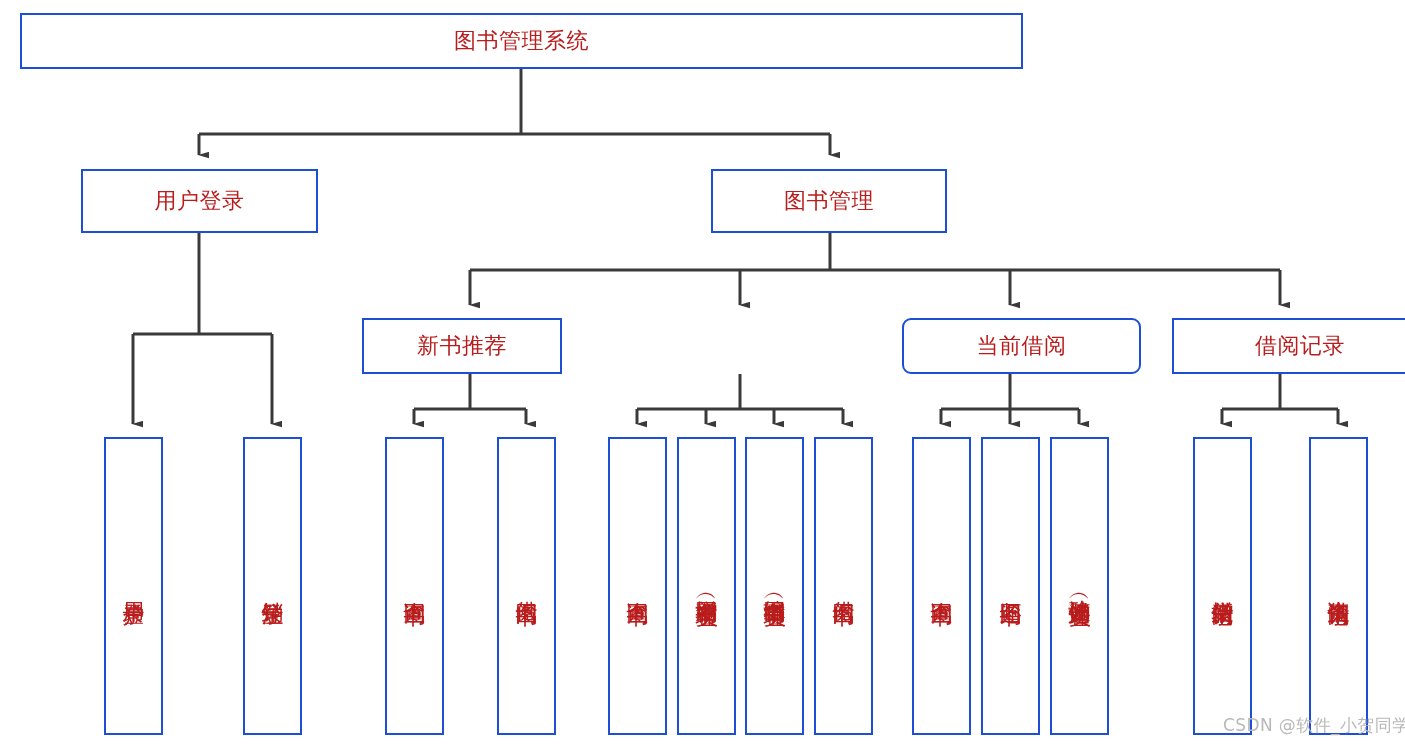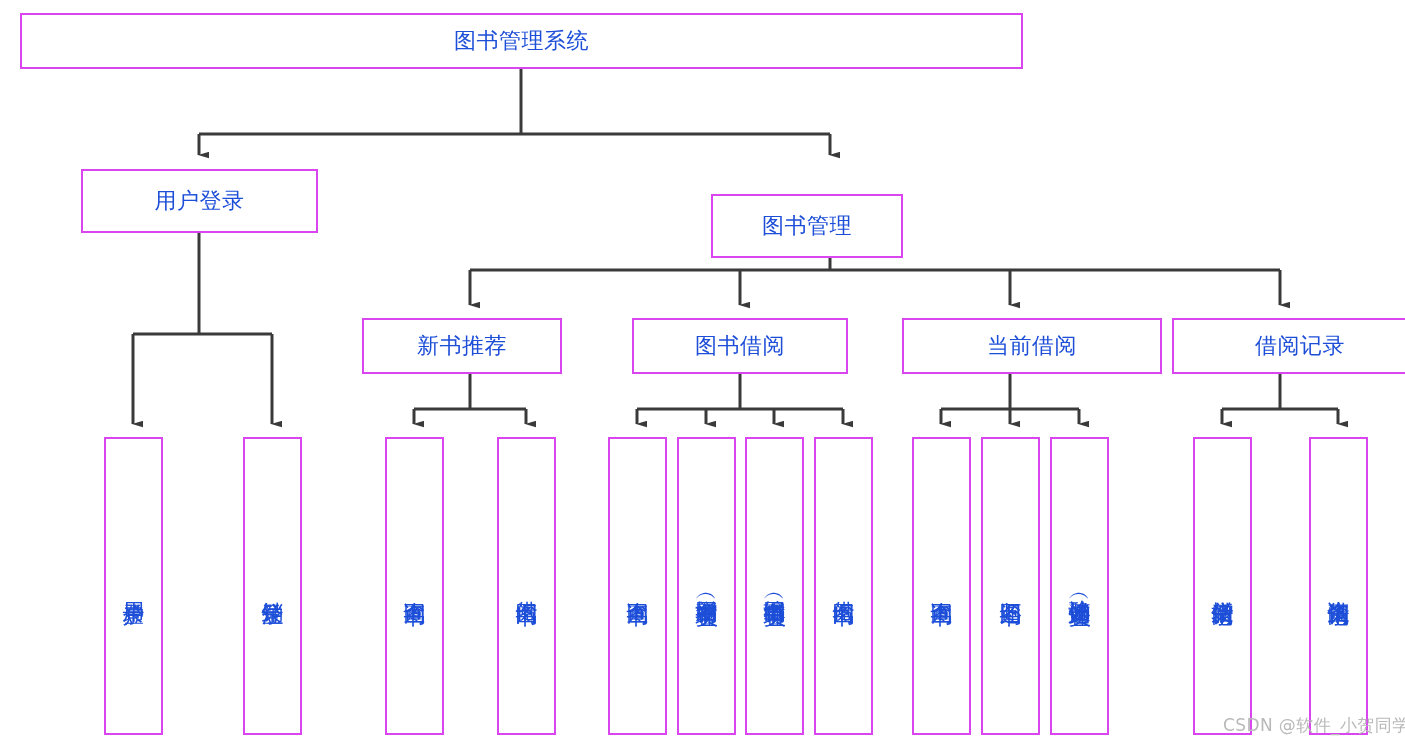--- a/index.html
+++ b/index.html
@@ -23,25 +23,25 @@
     left: 0;
     top: 0;
     width: 1405px;
     height: 747px;
     pointer-events: none;
   }
   .node {
     position: absolute;
     box-sizing: border-box;
     background: #ffffff;
-    border: 2px solid #d946ef;
+    border: 2px solid #1d4ed8;
     display: flex;
     align-items: center;
     justify-content: center;
-    color: #1d4ed8;
+    color: #b91c1c;
   }
   .node .label {
     display: block;
     text-align: center;
     line-height: 1.22;
   }
   .node.h .label {
     font-size: 22px;
     letter-spacing: 0.5px;
   }
@@ -135,33 +135,30 @@
   </svg>
 
   <div class="node h" style="left:20px; top:13px; width:1003px; height:56px;">
     <span class="label">图书管理系统</span>
   </div>
 
   <div class="node h" style="left:81px; top:169px; width:237px; height:64px;">
     <span class="label">用户登录</span>
   </div>
 
-  <div class="node h" style="left:711px; top:169px; width:192px; height:64px;margin-top:25px;">
+  <div class="node h" style="left:711px; top:169px; width:236px; height:64px;">
     <span class="label">图书管理</span>
   </div>
 
   <div class="node h" style="left:362px; top:318px; width:200px; height:56px;">
     <span class="label">新书推荐</span>
   </div>
 
-  <div class="node h" style="left:632px; top:318px; width:216px; height:56px;">
-    <span class="label">图书借阅</span>
-  </div>
-
-  <div class="node h" style="left:902px; top:318px; width:260px; height:56px;">
+
+  <div class="node h" style="left:902px; top:318px; width:239px; height:56px;border-radius:9px;">
     <span class="label">当前借阅</span>
   </div>
 
   <div class="node h" style="left:1172px; top:318px; width:256px; height:56px;">
     <span class="label">借阅记录</span>
   </div>
 
   <div class="node v" style="left:104px; top:437px; width:59px; height:298px;">
     <span class="label">用户登录</span>
   </div>

